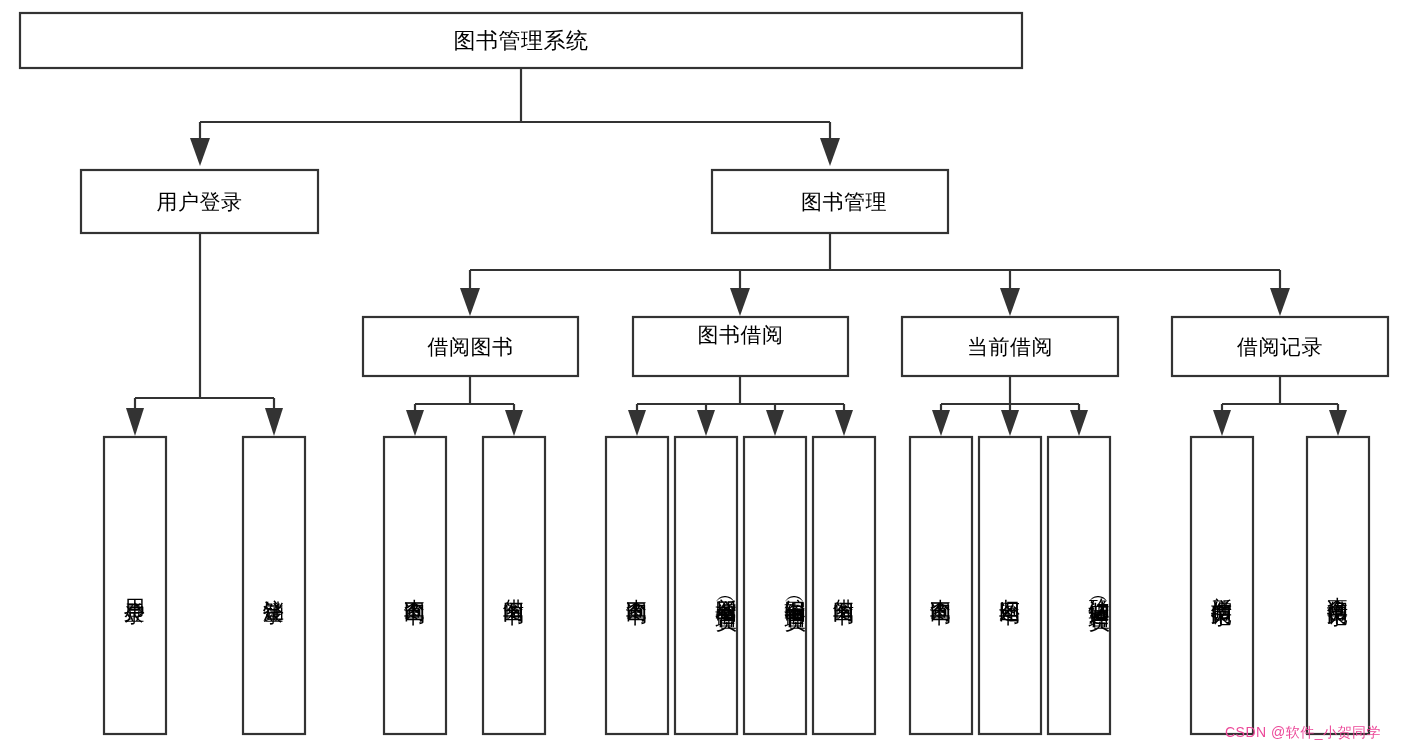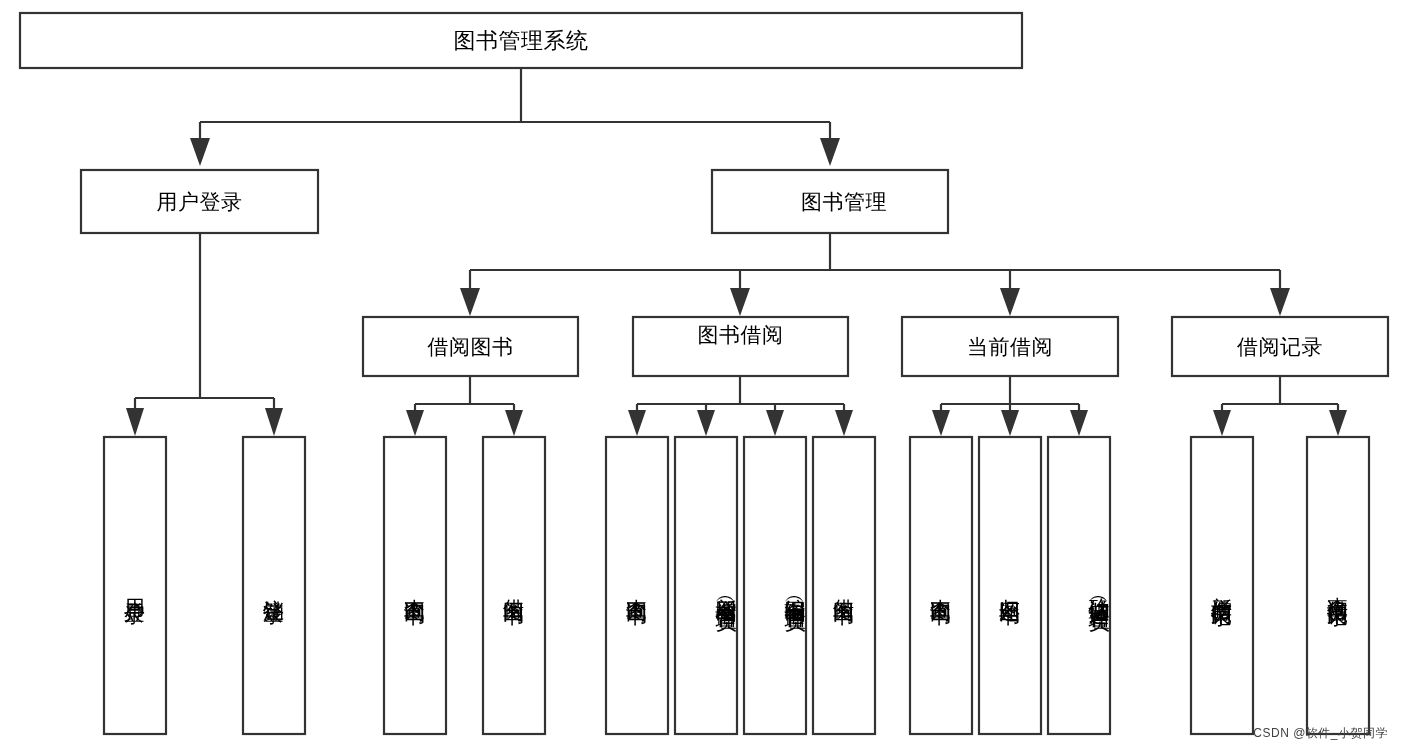--- a/index.html
+++ b/index.html
@@ -68,24 +68,24 @@
   }
   .node-label.vertical.centered {
     align-items: center;
     padding-top: 0;
   }
   .node-label.title-label {
     font-size: 22px;
   }
   .watermark {
     position: absolute;
-    right: 17px;
+    right: 24px;
     bottom: 5px;
-    font-size: 12px;
-    color: #404040;
+    font-size: 14px;
+    color: #ec4899;
     font-family: "Liberation Sans", "DejaVu Sans", sans-serif;
     white-space: nowrap;
     letter-spacing: 0.5px;
   }
 </style>
 </head>
 <body>
 
 <div id="diagram-root">
 

